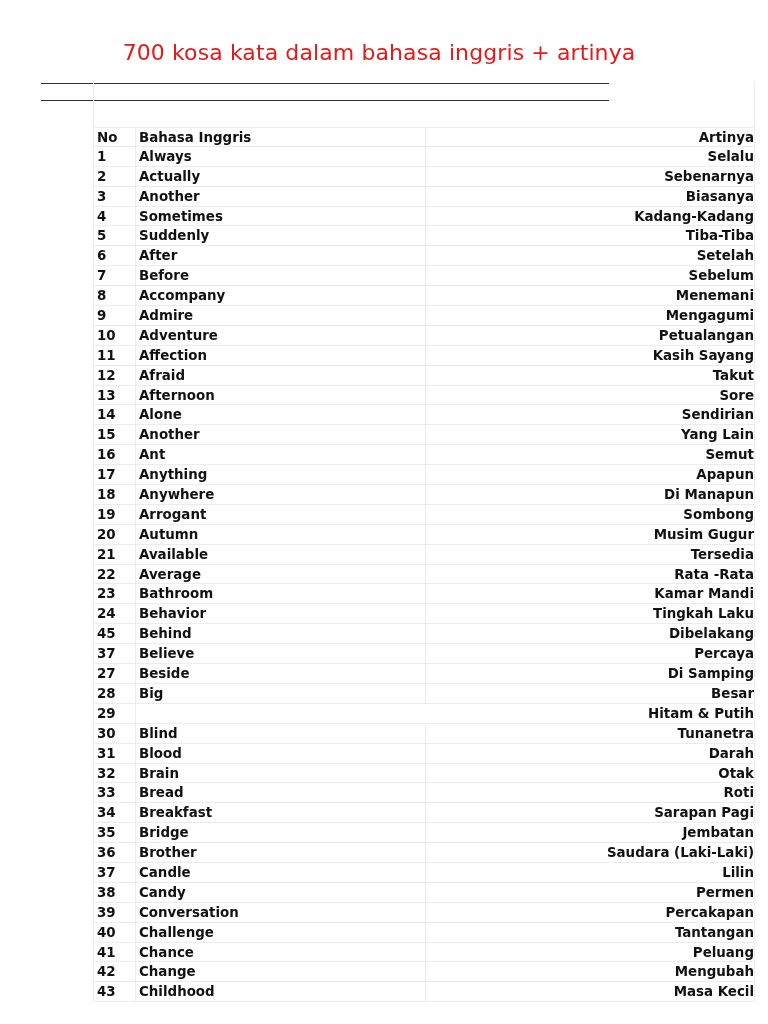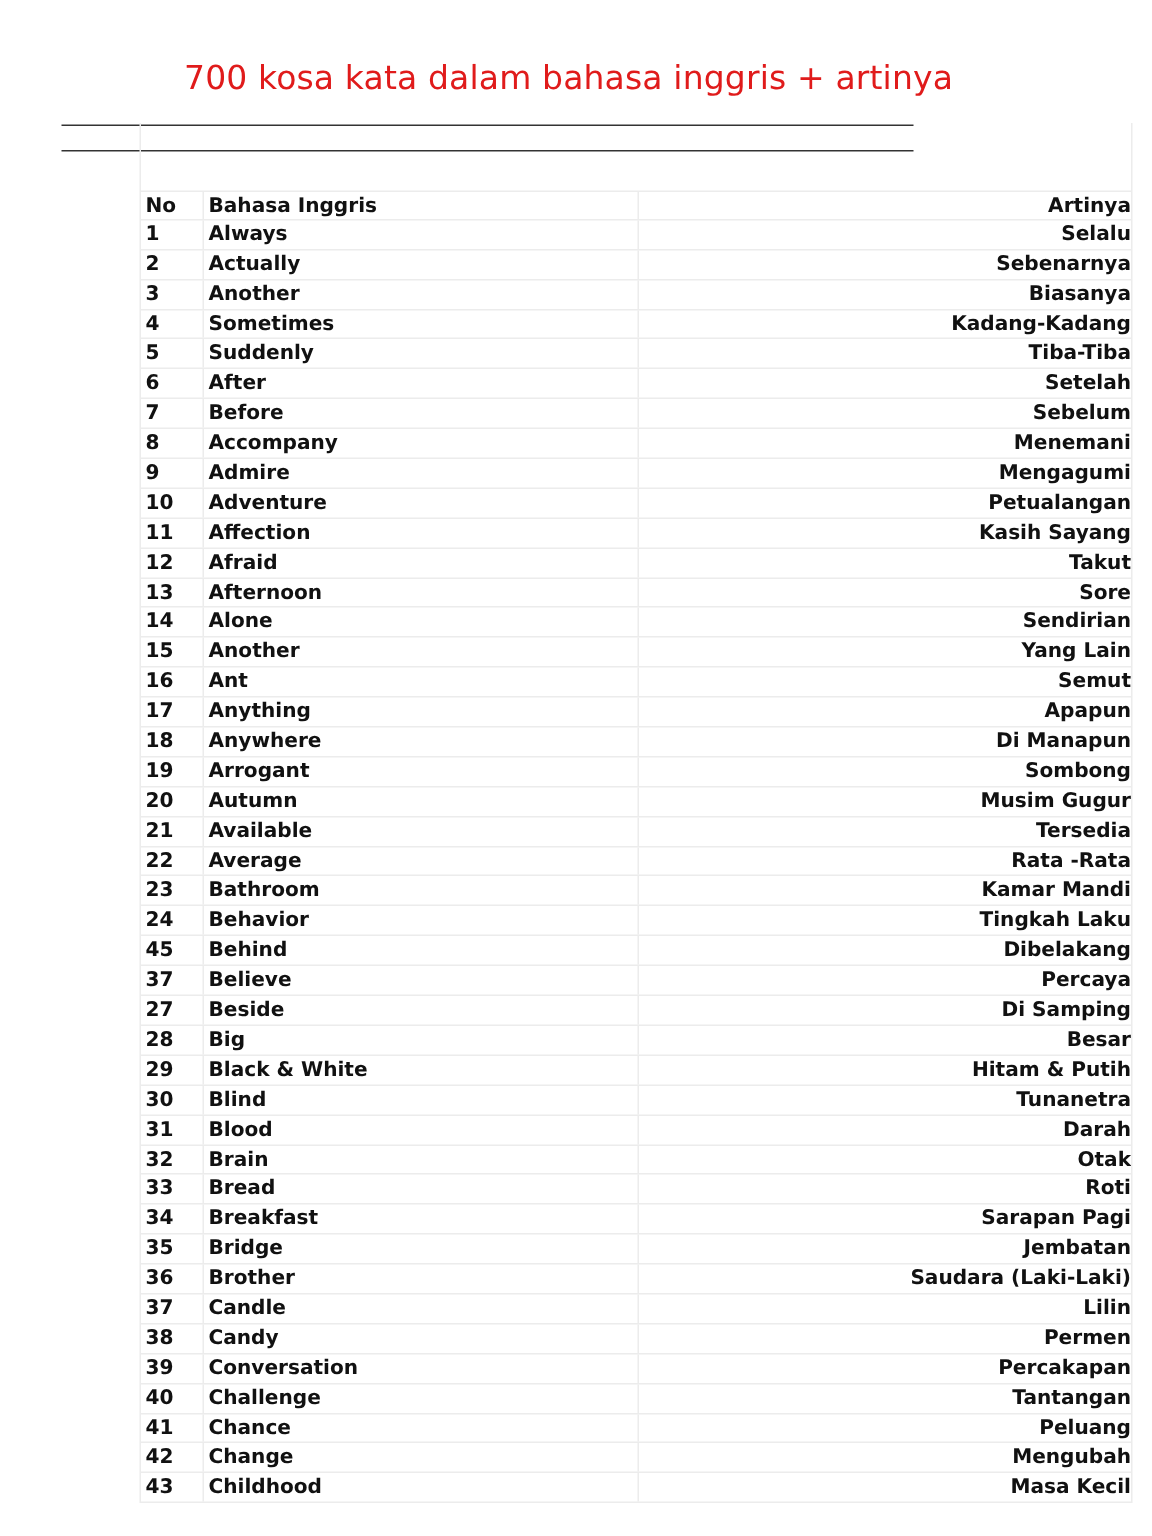--- a/index.html
+++ b/index.html
@@ -185,21 +185,20 @@
         <div class="cell c-en">Beside</div>
         <div class="cell c-id">Di Samping</div>
       </div>
       <div class="row">
         <div class="cell c-no">28</div>
         <div class="cell c-en">Big</div>
         <div class="cell c-id">Besar</div>
       </div>
       <div class="row">
         <div class="cell c-no">29</div>
-        <div class="cell c-en">Black &amp; White</div>
         <div class="cell c-id">Hitam &amp; Putih</div>
       </div>
       <div class="row">
         <div class="cell c-no">30</div>
         <div class="cell c-en">Blind</div>
         <div class="cell c-id">Tunanetra</div>
       </div>
       <div class="row">
         <div class="cell c-no">31</div>
         <div class="cell c-en">Blood</div>

